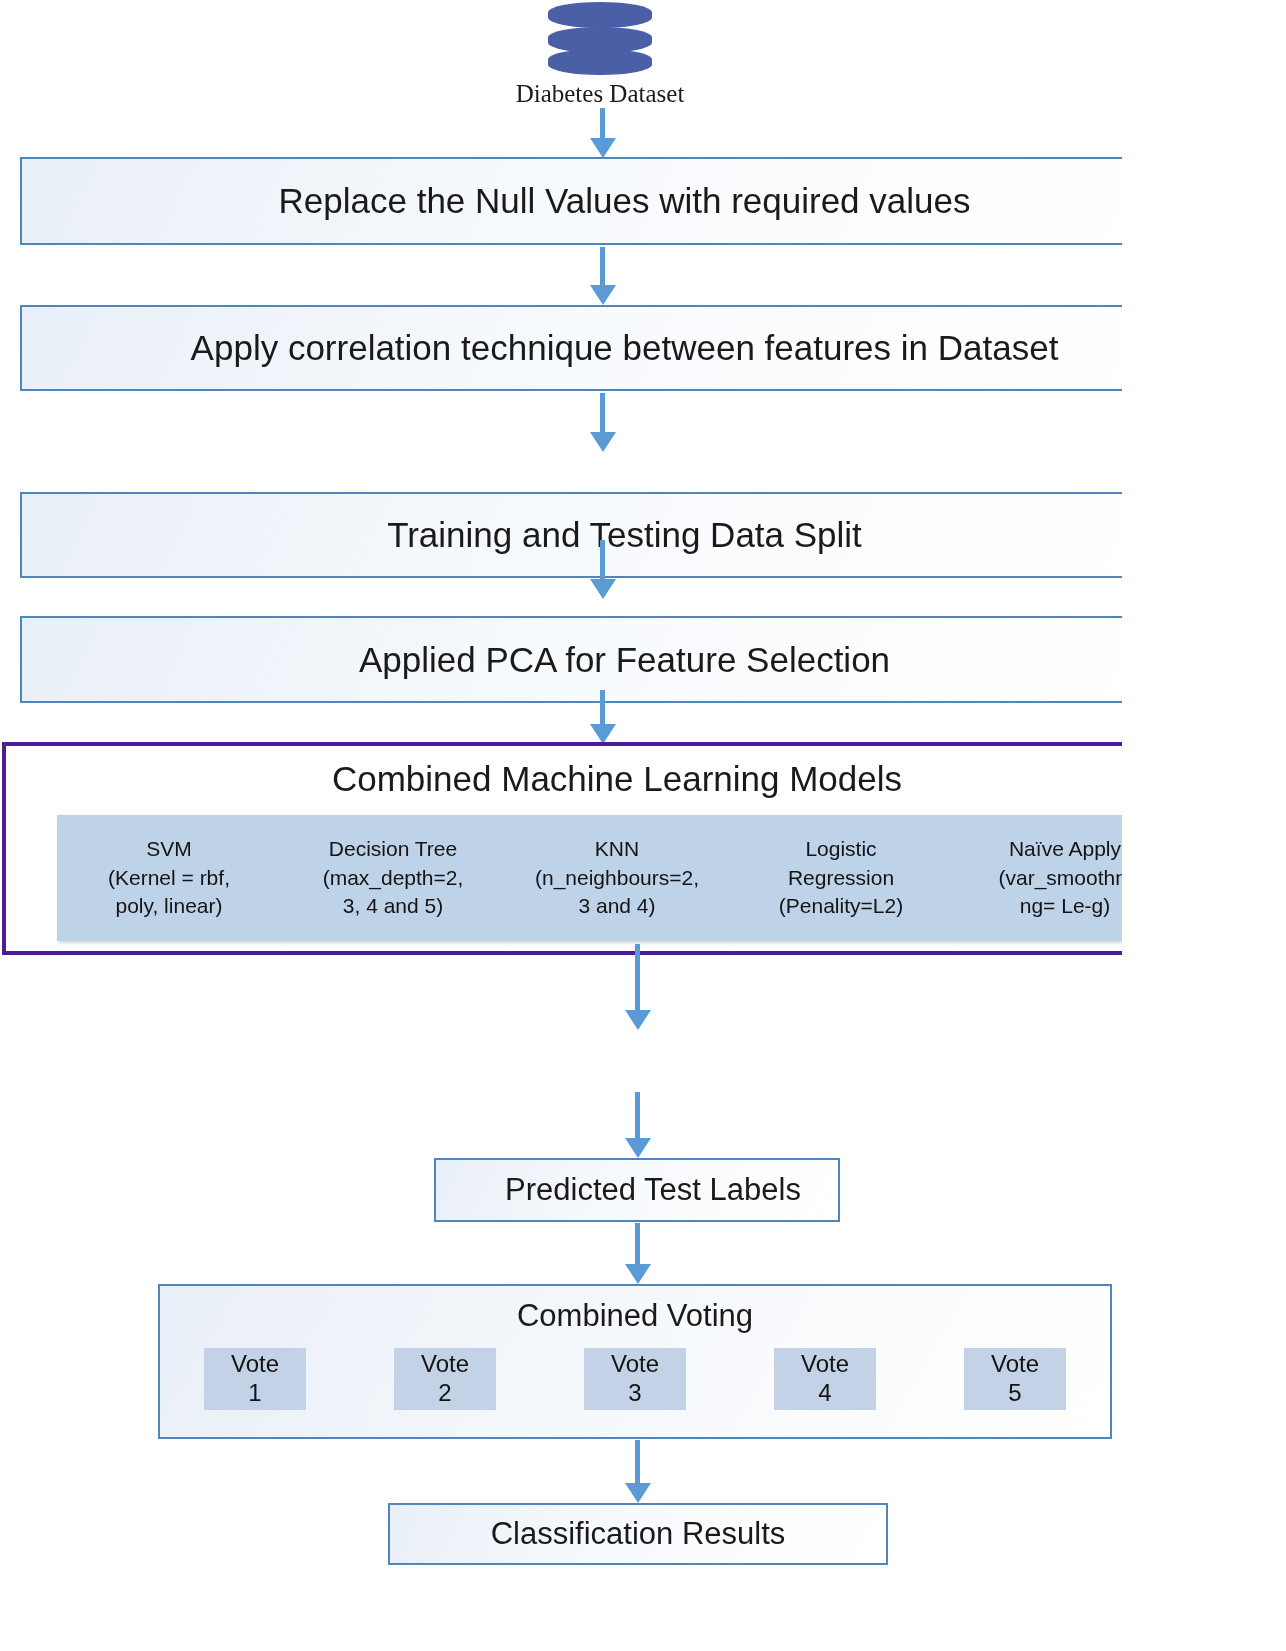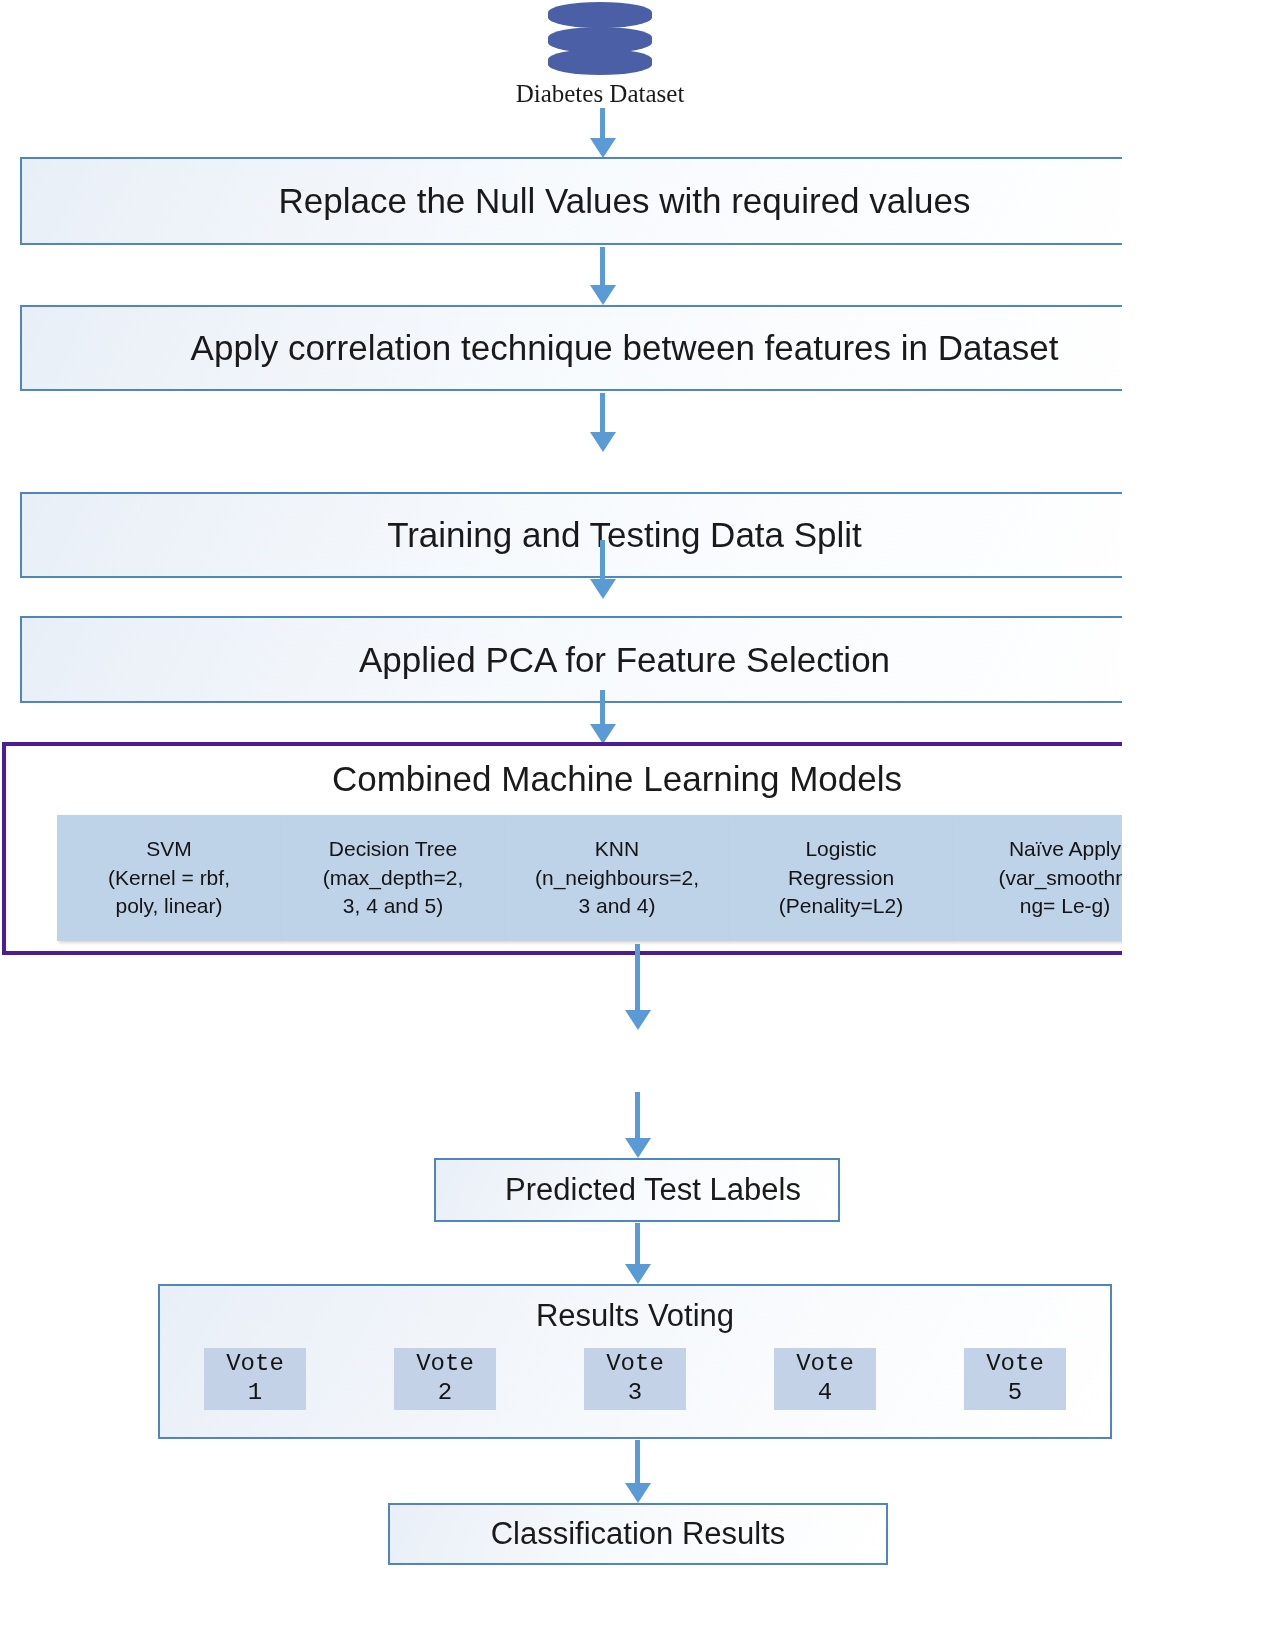--- a/index.html
+++ b/index.html
@@ -162,21 +162,20 @@
   }
   .vote-row {
     position: absolute;
     left: 0;
     top: 62px;
     width: 100%;
     height: 70px;
     display: flex;
     justify-content: space-around;
     align-items: flex-start;
-    font-family: Liberation Mono, monospace;
   }
   .vote-card {
     width: 102px;
     height: 62px;
     background: #c3d2e6;
     display: flex;
     align-items: center;
     justify-content: center;
     text-align: center;
     font-size: 24px;
@@ -327,21 +326,21 @@
   <div class="pbox box-predicted">
     <span>Predicted Test Labels</span>
   </div>
 
   <div class="arrow a7">
     <div class="stem"></div>
     <div class="head"></div>
   </div>
 
   <div class="vote-outer">
-    <div class="vote-title">Results Voting</div>
+    <div class="vote-title">Combined Voting</div>
     <div class="vote-row">
       <div class="vote-card">Vote
 1</div>
       <div class="vote-card">Vote
 2</div>
       <div class="vote-card">Vote
 3</div>
       <div class="vote-card">Vote
 4</div>
       <div class="vote-card">Vote

